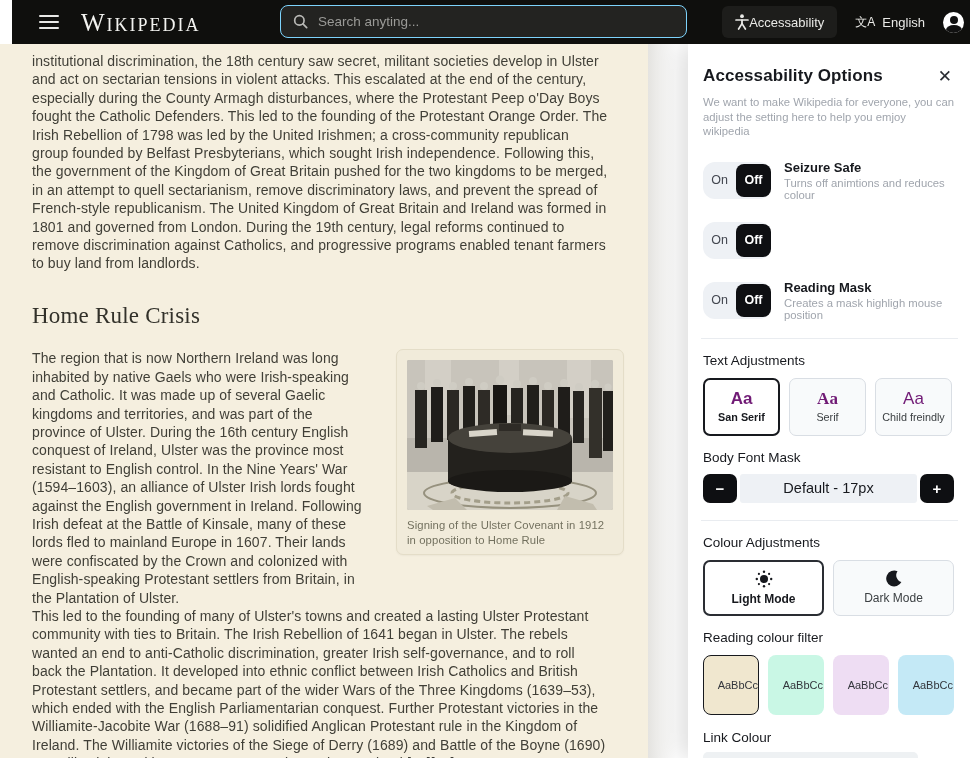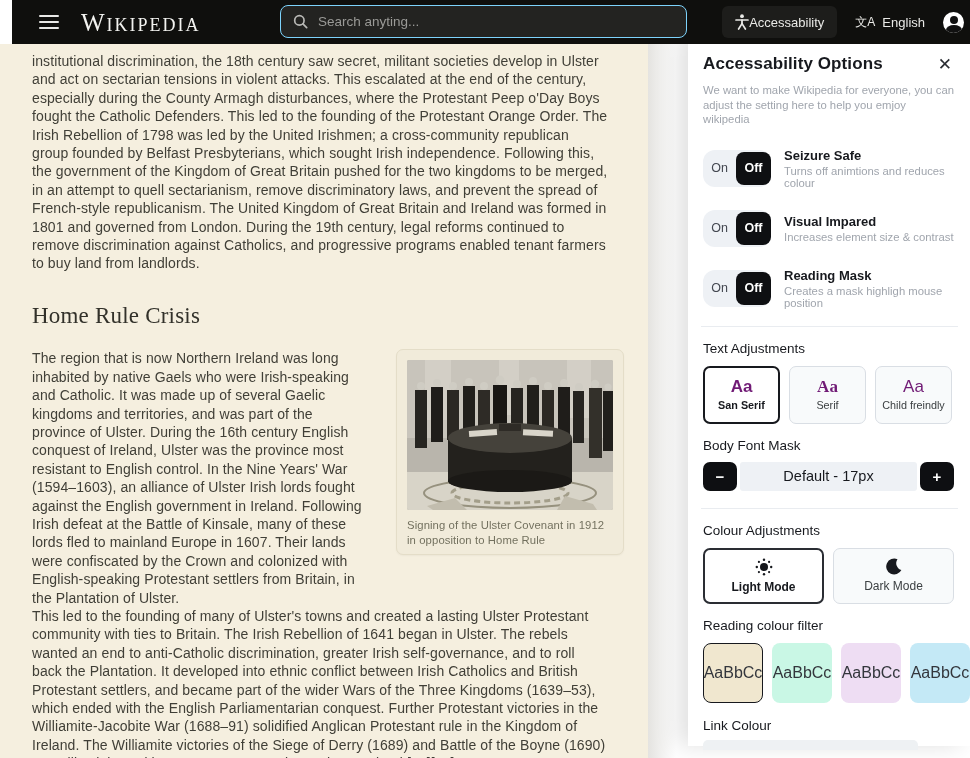--- a/index.html
+++ b/index.html
@@ -30,21 +30,21 @@
   .article p { margin:0; }
   .section-heading { font-family:"Liberation Serif", serif; font-weight:500; font-size:23px; color:#32312a; margin:34px 0 24px 0; letter-spacing:0.2px; }
   .two-col { display:flex; gap:34px; }
   .col-text { width:330px; flex:0 0 auto; }
   .img-card { flex:0 0 auto; width:228px; background:#f1ebda; border:1px solid #e4ddc8; border-radius:7px; padding:10px 10px 10px 10px; height:206px; box-shadow:0 1px 2px rgba(0,0,0,0.04); }
   .img-card svg.photo { display:block; width:206px; height:150px; border-radius:2px; }
   .img-caption { margin-top:8px; font-size:11.3px; line-height:14.5px; color:#73715f; }
   .para-after { margin-top:26px; }
 
   
-  .panel { position:absolute; top:32px; left:688px; width:282px; height:714px; background:#ffffff; box-shadow:-10px 0 22px rgba(0,0,0,0.12); padding:22px 16px 0 15px; z-index:20; }
+  .panel { position:absolute; top:44px; left:688px; width:282px; height:714px; background:#ffffff; box-shadow:-10px 0 22px rgba(0,0,0,0.12); padding:22px 16px 0 15px; z-index:20; }
   .panel-head { display:flex; justify-content:space-between; align-items:flex-start; }
   .panel-title { font-size:17px; font-weight:700; color:#17191e; letter-spacing:0.1px; }
   .close-x { font-size:17px; color:#2a2d33; cursor:pointer; line-height:1; padding:2px; }
   .panel-sub { margin-top:8px; font-size:11.3px; line-height:14.5px; color:#a0a5ad; }
 
   .toggle-row { display:flex; align-items:center; gap:13px; margin-top:21px; }
   .seg { display:flex; align-items:center; background:#eef1f5; border-radius:12px; height:37px; flex:0 0 auto; }
   .seg .on { width:33px; text-align:center; font-size:12.5px; color:#434750; cursor:pointer; }
   .seg .off { width:35px; height:33px; background:#0e0f12; color:#ffffff; border-radius:8px; display:flex; align-items:center; justify-content:center; font-size:12.5px; font-weight:600; cursor:pointer; }
   .toggle-txt .t { font-size:13px; font-weight:700; color:#17191e; }
@@ -66,21 +66,21 @@
   .step-btn { width:34px; height:29px; background:#0e0f12; color:#fff; border-radius:7px; display:flex; align-items:center; justify-content:center; font-size:15px; font-weight:700; cursor:pointer; }
   .step-val { flex:1; height:29px; background:#eef1f5; display:flex; align-items:center; justify-content:center; font-size:14.5px; font-weight:500; color:#17191e; border-radius:3px; }
 
   .cm-cards { display:flex; gap:9px; margin-top:10px; }
   .cm-card { width:121px; height:56px; border:1px solid #d9dee4; background:#f8fafb; border-radius:7px; display:flex; flex-direction:column; align-items:center; justify-content:center; cursor:pointer; }
   .cm-card.sel { border:2px solid #2a2d33; background:#ffffff; }
   .cm-label { font-size:12px; color:#3c4043; margin-top:4px; }
   .cm-card.sel .cm-label { font-weight:700; color:#17191e; }
 
   .swatches { display:flex; gap:9px; margin-top:10px; }
-  .swatch { width:60px; height:60px; border-radius:8px; display:flex; align-items:center; justify-content:center; font-size:16px; font-weight:500; color:#33363c; cursor:pointer; border:1px solid transparent; }
+  .swatch { width:60px; height:60px; border-radius:8px; display:flex; align-items:center; justify-content:flex-end; font-size:11px; font-weight:500; color:#33363c; cursor:pointer; border:1px solid transparent; }
   .swatch.sel { border:1.5px solid #17191e; }
   .link-head { margin-top:15px; font-size:13.5px; color:#17191e; font-weight:500; }
   .cutoff-bar { margin-top:7px; height:10px; width:215px; background:#eef1f3; border-radius:5px 5px 0 0; }
 </style>
 </head>
 <body>
 
 <div class="topbar">
   <div class="hamburger">
       <span></span>
@@ -201,24 +201,20 @@
       <div class="t">Seizure Safe</div>
       <div class="d">Turns off animtions and reduces colour</div>
     </div>
   </div>
 
   <div class="toggle-row">
     <div class="seg">
       <div class="on">On</div>
       <div class="off">Off</div>
     </div>
-    <div class="toggle-txt">
-      <div class="t">Visual Impared</div>
-      <div class="d">Increases element size &amp; contrast</div>
-    </div>
   </div>
 
   <div class="toggle-row">
     <div class="seg">
       <div class="on">On</div>
       <div class="off">Off</div>
     </div>
     <div class="toggle-txt">
       <div class="t">Reading Mask</div>
       <div class="d">Creates a mask highligh mouse position</div>

